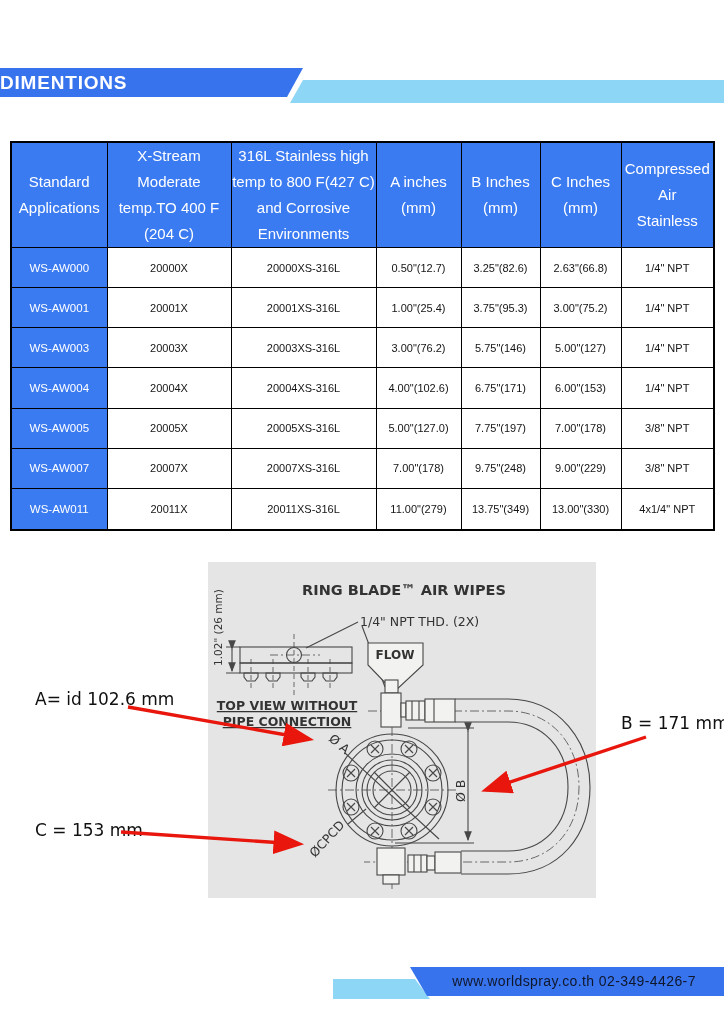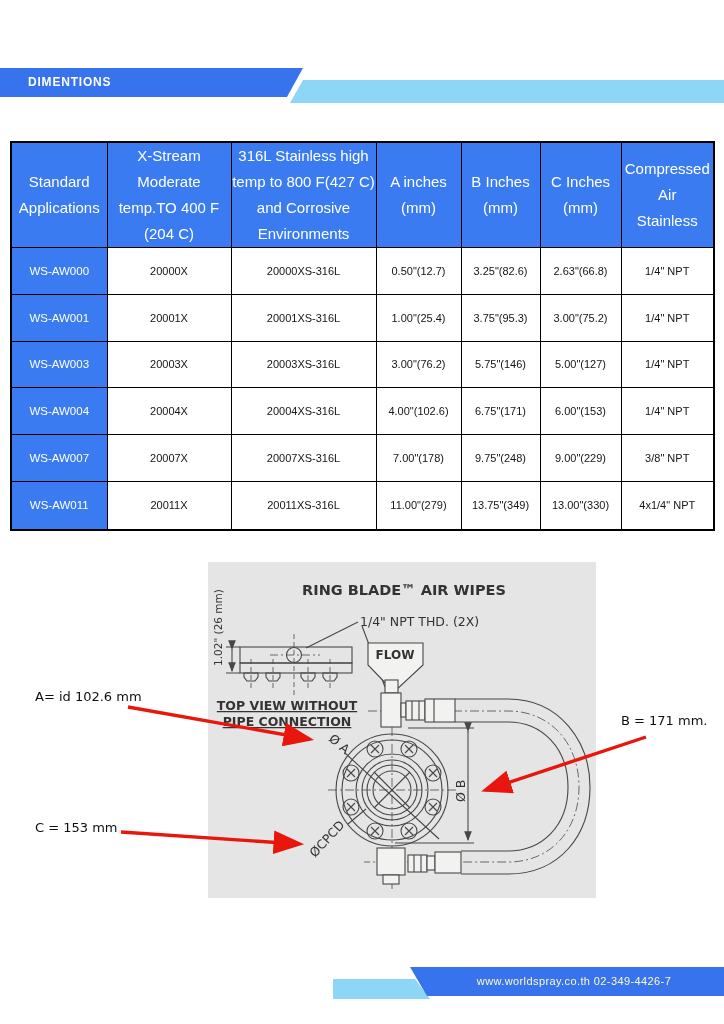--- a/index.html
+++ b/index.html
@@ -4,54 +4,54 @@
 <style>
   * { margin:0; padding:0; box-sizing:border-box; }
   html,body { width:724px; height:1024px; background:#ffffff;
     font-family:"Liberation Sans", sans-serif; position:relative; overflow:hidden; }
 
   
   .hdr-light { position:absolute; left:282px; top:80px; width:442px; height:23px;
     background:#8ed6f5; clip-path:polygon(21px 0,100% 0,100% 100%,8px 100%); z-index:1; }
   .hdr-blue { position:absolute; left:0; top:68px; width:303px; height:29px;
     background:#3873ee; clip-path:polygon(0 0,100% 0,calc(100% - 16px) 100%,0 100%); z-index:2; }
-  .hdr-blue span { display:block; padding-left:28px; line-height:29px; color:#ffffff;
-    font-size:12px; font-weight:bold; letter-spacing:0.8px; }
+  .hdr-blue span { display:block; line-height:29px; color:#ffffff;
+    font-size:19px; font-weight:bold; letter-spacing:0.8px; }
 
   
   .table-wrap { position:absolute; left:10px; top:141px; width:704px; height:390px; }
   table { border-collapse:collapse; table-layout:fixed; width:100%; height:100%;
     border:2px solid #000; }
   th, td { border:1px solid #000; text-align:center; vertical-align:middle; padding:0; }
   thead tr { height:104px; }
   th { background:#3b7bf1; color:#ffffff; font-weight:normal; font-size:15px; }
   th .hline { line-height:26px; white-space:nowrap; }
   td { font-size:11px; color:#141414; background:#ffffff; }
   td.rowlabel { background:#3b7bf1; color:#ffffff; font-size:11.5px; }
 
   
   .diagram { position:absolute; left:208px; top:562px; width:388px; height:336px;
     background:#e5e5e5; }
   .diagram svg { display:block; }
-  .ann { position:absolute; color:#101010; font-size:13px;
+  .ann { position:absolute; color:#101010; font-size:17px;
     font-family:"DejaVu Sans","Liberation Sans",sans-serif; white-space:nowrap; }
   #ann-a { left:35px; top:689px; }
   #ann-b { left:621px; top:713px;text-align:center; }
   #ann-c { left:35px; top:820px; }
   .overlay { position:absolute; left:0; top:0; width:724px; height:1024px;
     pointer-events:none; z-index:5; }
 
   
   .ftr-light { position:absolute; left:333px; top:979px; width:97px; height:20px;
     background:#8ed6f5; clip-path:polygon(0 0,82px 0,97px 100%,0 100%); z-index:1; }
   .ftr-blue { position:absolute; left:410px; top:967px; width:314px; height:29px;
     background:#3873ee; clip-path:polygon(0 0,100% 0,100% 100%,17px 100%); z-index:2;
     text-align:center; }
   .ftr-blue span { display:inline-block; padding-left:14px; line-height:29px;
-    color:#fef9c3; font-size:11px; letter-spacing:0.4px; }
+    color:#0f172a; font-size:14px; letter-spacing:0.4px; }
 
   
   .dwg-t { font-family:"DejaVu Sans","Liberation Sans",sans-serif; fill:#333333; }
 </style>
 </head>
 <body>
 
 <div class="hdr-light"></div>
 <div class="hdr-blue">
   <span>DIMENTIONS</span>
@@ -136,20 +136,29 @@
         <tr>
           <td class="rowlabel">WS-AW004</td>
           <td>20004X</td>
           <td>20004XS-316L</td>
           <td>4.00"(102.6)</td>
           <td>6.75"(171)</td>
           <td>6.00"(153)</td>
           <td>1/4" NPT</td>
         </tr>
         <tr>
+          <td class="rowlabel">WS-AW005</td>
+          <td>20005X</td>
+          <td>20005XS-316L</td>
+          <td>5.00"(127.0)</td>
+          <td>7.75"(197)</td>
+          <td>7.00"(178)</td>
+          <td>3/8" NPT</td>
+        </tr>
+        <tr>
           <td class="rowlabel">WS-AW007</td>
           <td>20007X</td>
           <td>20007XS-316L</td>
           <td>7.00"(178)</td>
           <td>9.75"(248)</td>
           <td>9.00"(229)</td>
           <td>3/8" NPT</td>
         </tr>
         <tr>
           <td class="rowlabel">WS-AW011</td>

